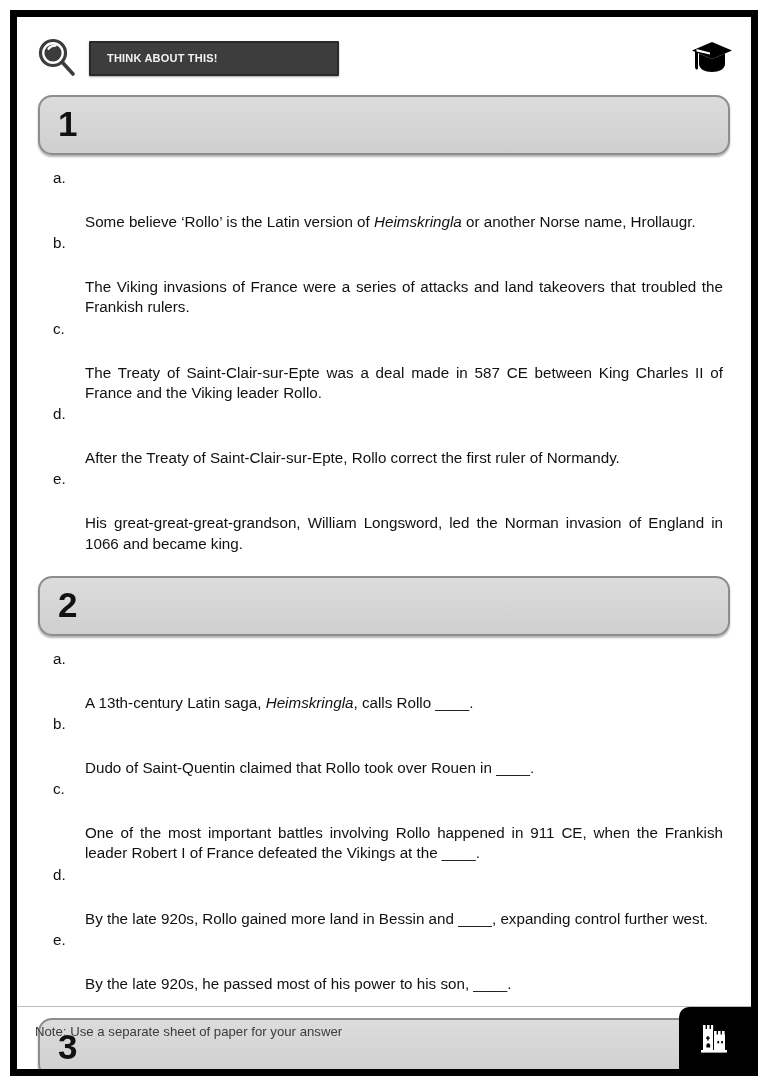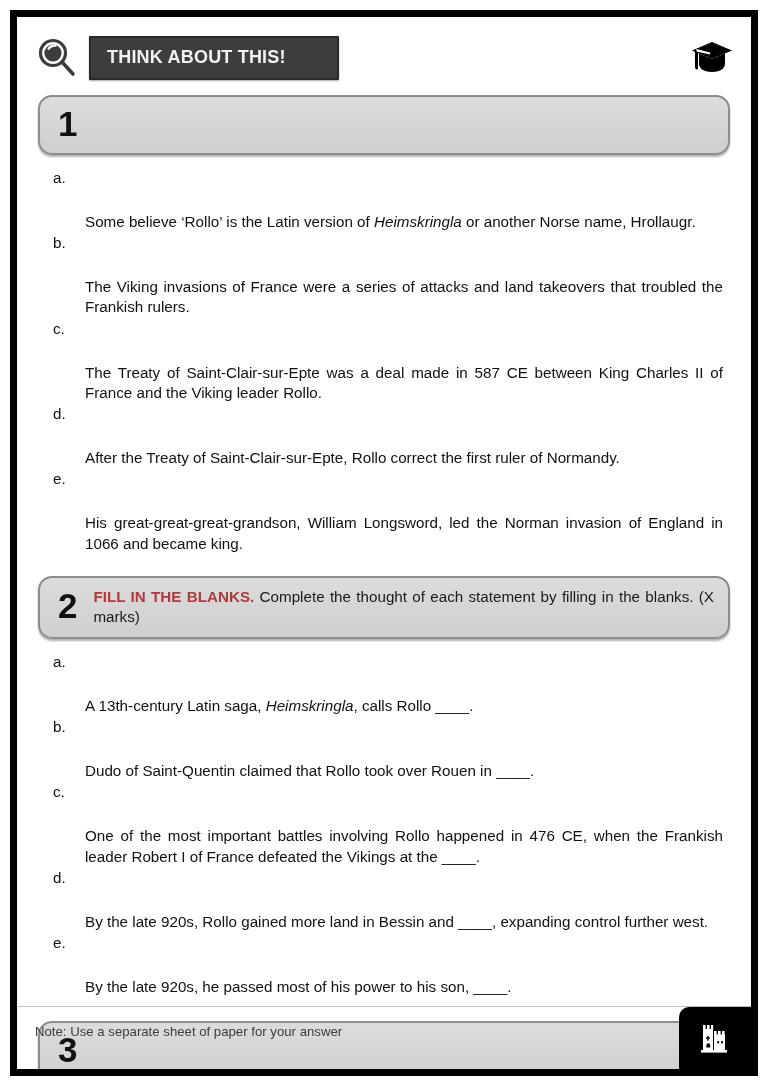--- a/index.html
+++ b/index.html
@@ -46,21 +46,21 @@
     height: 44px;
     flex: 0 0 44px;
     display: block;
   }
   .chip {
     background: #3d3d3d;
     border: 2px solid #2a2a2a;
     border-radius: 1px;
     color: #f2f2f2;
     font-weight: bold;
-    font-size: 18px;
+    font-size: 11px;
     letter-spacing: 0.2px;
     padding: 9px 16px 10px 16px;
     min-width: 250px;
     box-sizing: border-box;
     box-shadow: 0 1px 2px rgba(0,0,0,0.35);
   }
   .header-spacer { flex: 1 1 auto; }
   .ages {
     color: #a61e22;
     font-weight: bold;
@@ -248,38 +248,34 @@
         <span class="qbody"><span>After the Treaty of Saint-Clair-sur-Epte, Rollo correct the first ruler of Normandy.</span><i></i><span></span></span>
       </li>
       <li class="qitem">
         <span class="qlabel">e.</span>
         <span class="qbody"><span>His great-great-great-grandson, William Longsword, led the Norman invasion of England in 1066 and became king.</span><i></i><span></span></span>
       </li>
     </ul>
 
     <div class="act-bar" style="margin-top:22px;">
       <div class="act-num">2</div>
-      <div class="act-text">
-        <span class="lead">FILL IN THE BLANKS.</span>
-        <span>Complete the thought of each statement by filling in the blanks. (X marks)</span>
-      </div>
     </div>
 
     <ul class="qlist">
       <li class="qitem">
         <span class="qlabel">a.</span>
         <span class="qbody"><span>A 13th-century Latin saga, </span><i>Heimskringla</i><span>, calls Rollo ____.</span></span>
       </li>
       <li class="qitem">
         <span class="qlabel">b.</span>
         <span class="qbody"><span>Dudo of Saint-Quentin claimed that Rollo took over Rouen in ____.</span><i></i><span></span></span>
       </li>
       <li class="qitem">
         <span class="qlabel">c.</span>
-        <span class="qbody"><span>One of the most important battles involving Rollo happened in 476 CE, when the Frankish leader Robert I of France defeated the Vikings at the ____.</span><i></i><span></span></span>
+        <span class="qbody"><span>One of the most important battles involving Rollo happened in 911 CE, when the Frankish leader Robert I of France defeated the Vikings at the ____.</span><i></i><span></span></span>
       </li>
       <li class="qitem">
         <span class="qlabel">d.</span>
         <span class="qbody"><span>By the late 920s, Rollo gained more land in Bessin and ____, expanding control further west.</span><i></i><span></span></span>
       </li>
       <li class="qitem">
         <span class="qlabel">e.</span>
         <span class="qbody"><span>By the late 920s, he passed most of his power to his son, ____.</span><i></i><span></span></span>
       </li>
     </ul>

